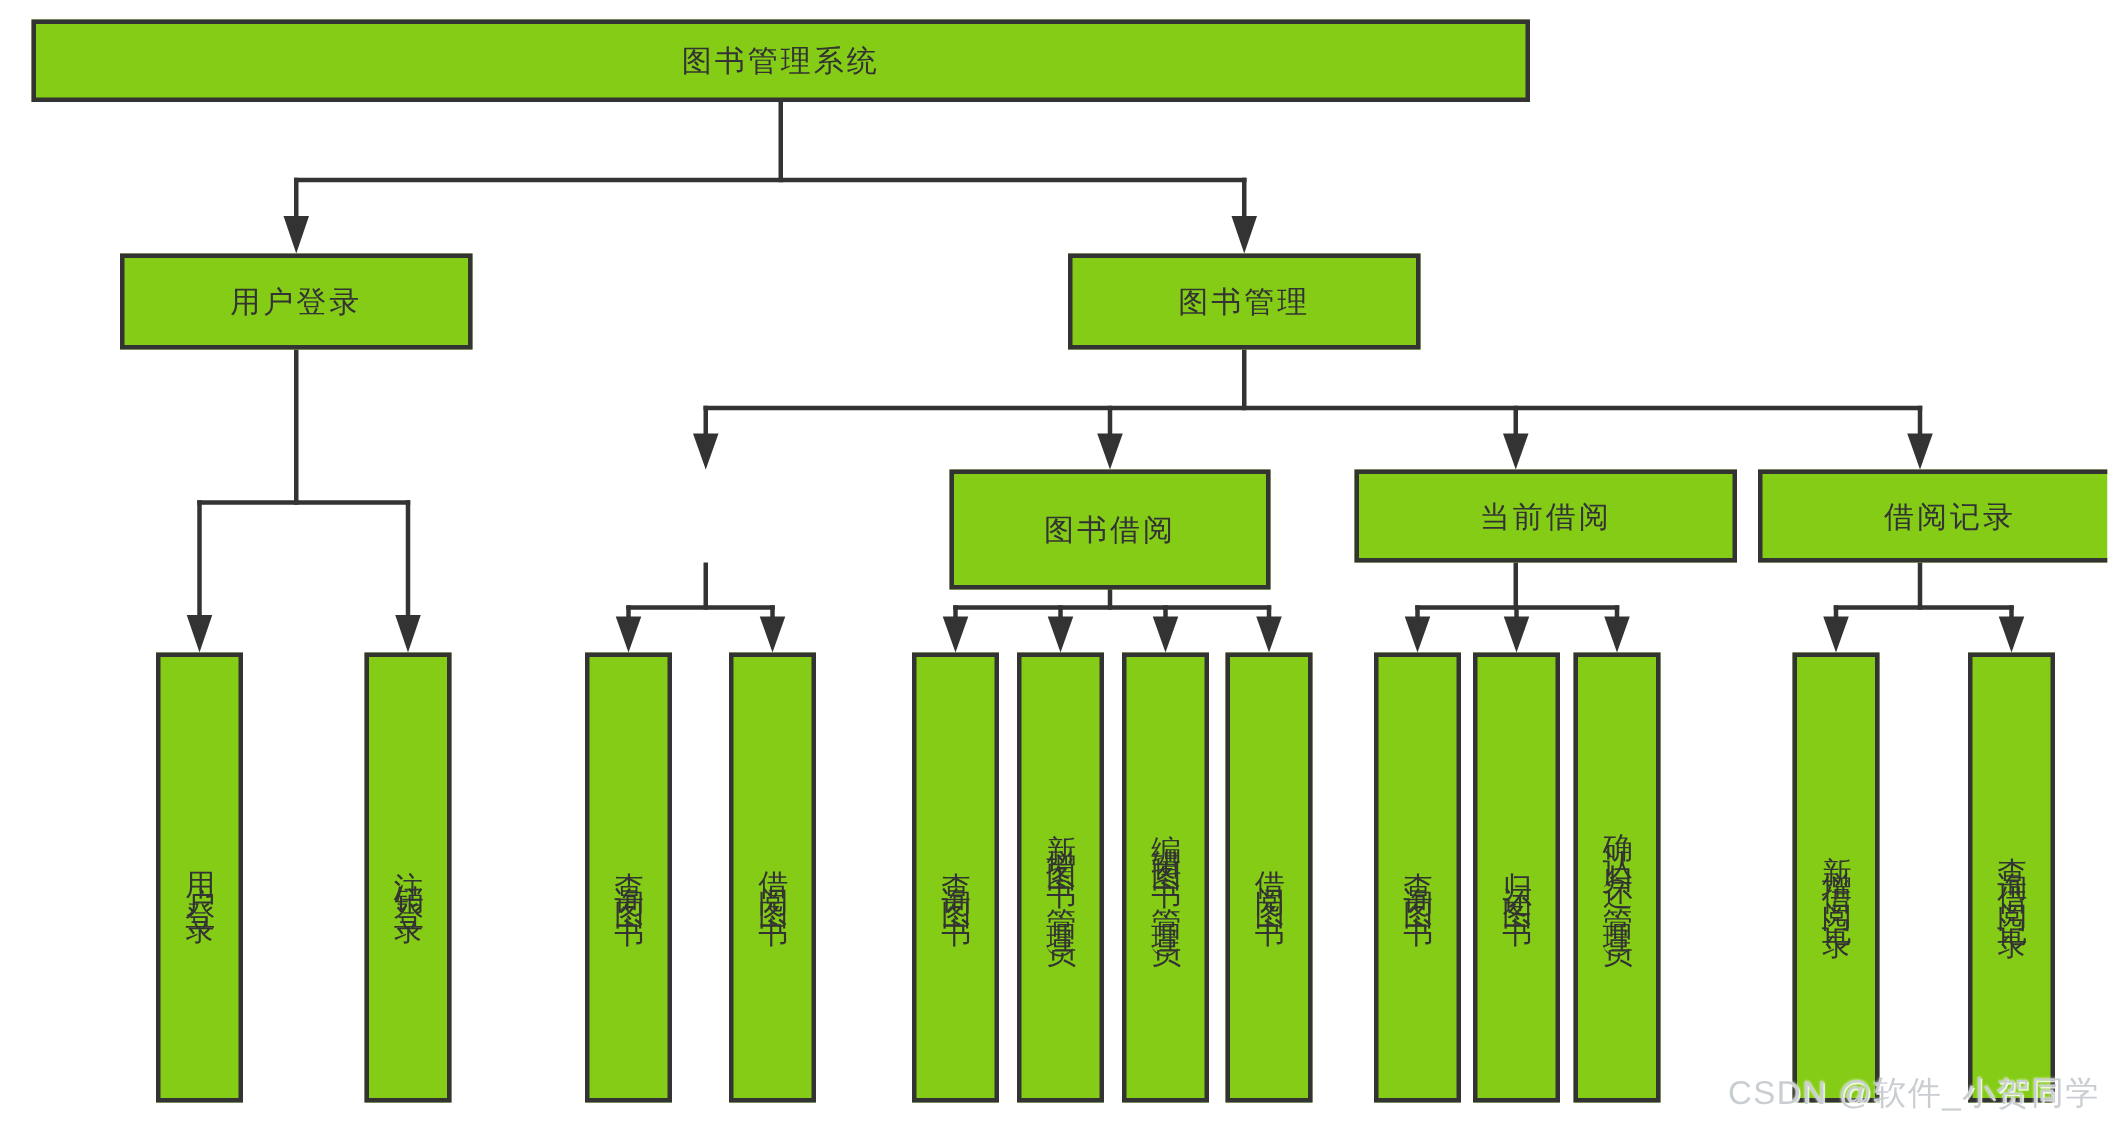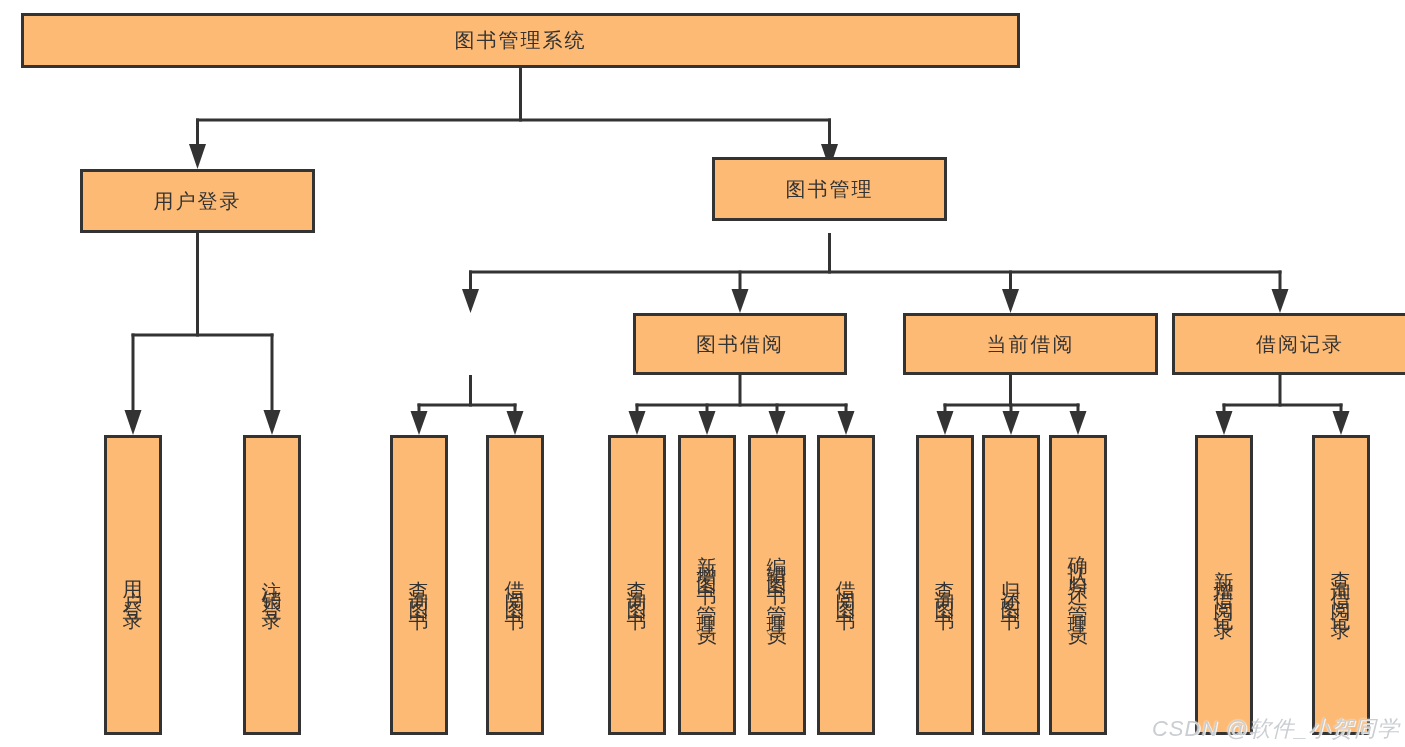--- a/index.html
+++ b/index.html
@@ -14,21 +14,21 @@
   .connectors {
     position: absolute;
     left: 0; top: 0;
     width: 1405px; height: 747px;
     z-index: 1;
   }
   .node {
     position: absolute;
     box-sizing: border-box;
     border: 3px solid #333333;
-    background: #fdba74;
+    background: #84cc16;
     display: flex;
     align-items: center;
     justify-content: center;
     color: #333333;
     z-index: 2;
   }
   .h-label {
     font-size: 20px;
     letter-spacing: 2px;
     white-space: nowrap;
@@ -44,21 +44,20 @@
   .watermark {
     position: absolute;
     right: 5px;
     bottom: 3px;
     z-index: 3;
     font-size: 22px;
     color: #c9ced2;
     letter-spacing: 1px;
     text-shadow: 0 0 2px #ffffff, 1px 1px 0 rgba(255,255,255,0.8);
     white-space: nowrap;
-    font-style: italic;
   }
 </style>
 </head>
 <body>
 
 <div class="canvas">
 
   <svg class="connectors" viewBox="0 0 1405 747" xmlns="http://www.w3.org/2000/svg">
     <g stroke="#333333" stroke-width="3" fill="none">
 
@@ -132,25 +131,25 @@
     </g>
   </svg>
 
   <div class="node" style="left:21px; top:13px; width:999px; height:55px;">
     <span class="h-label">图书管理系统</span>
   </div>
 
   <div class="node" style="left:80px; top:169px; width:235px; height:64px;">
     <span class="h-label">用户登录</span>
   </div>
-  <div class="node" style="left:712px; top:157px; width:235px; height:64px;">
+  <div class="node" style="left:712px; top:169px; width:235px; height:64px;">
     <span class="h-label">图书管理</span>
   </div>
 
-  <div class="node" style="left:633px; top:313px; width:214px; height:62px;">
+  <div class="node" style="left:633px; top:313px; width:214px; height:80px;">
     <span class="h-label">图书借阅</span>
   </div>
   <div class="node" style="left:903px; top:313px; width:255px; height:62px;">
     <span class="h-label">当前借阅</span>
   </div>
   <div class="node" style="left:1172px; top:313px; width:256px; height:62px;">
     <span class="h-label">借阅记录</span>
   </div>
 
   <div class="node leaf" style="left:104px; top:435px; width:58px; height:300px;">

